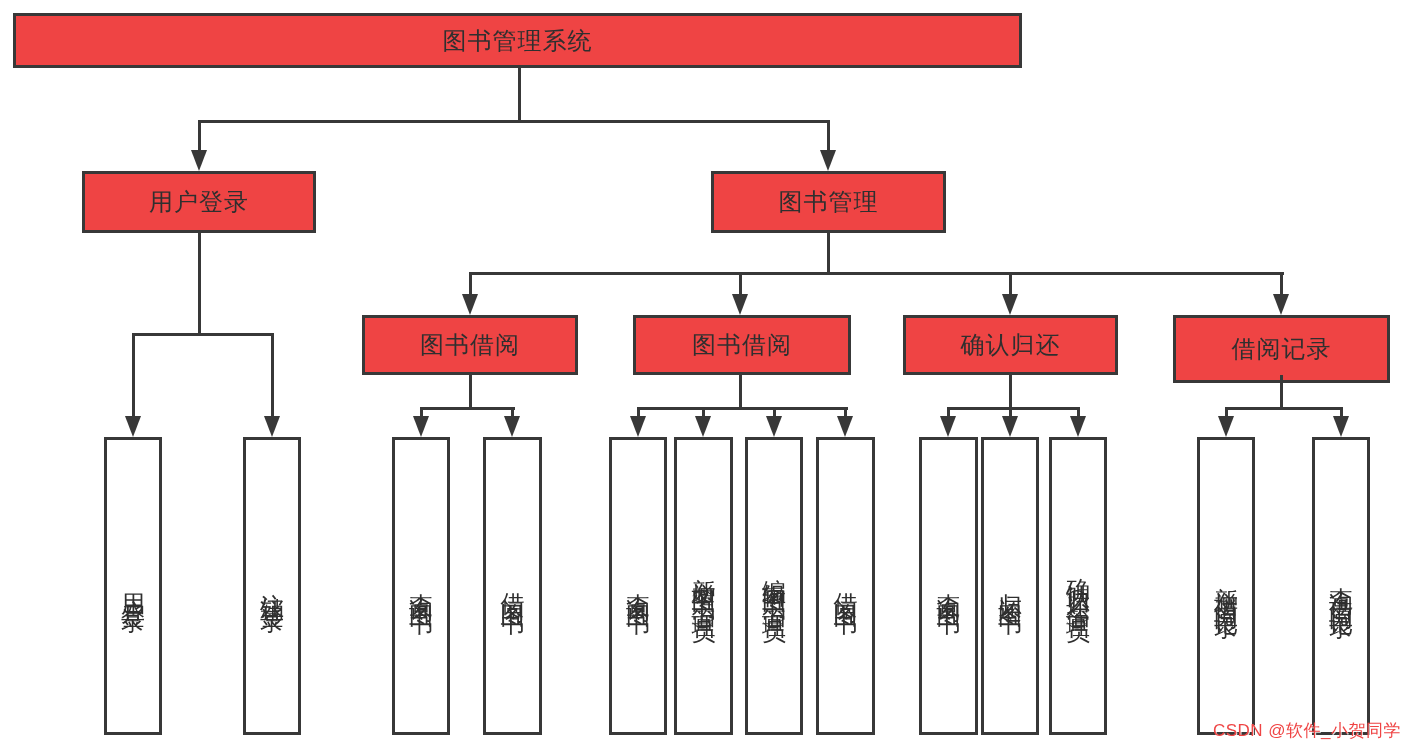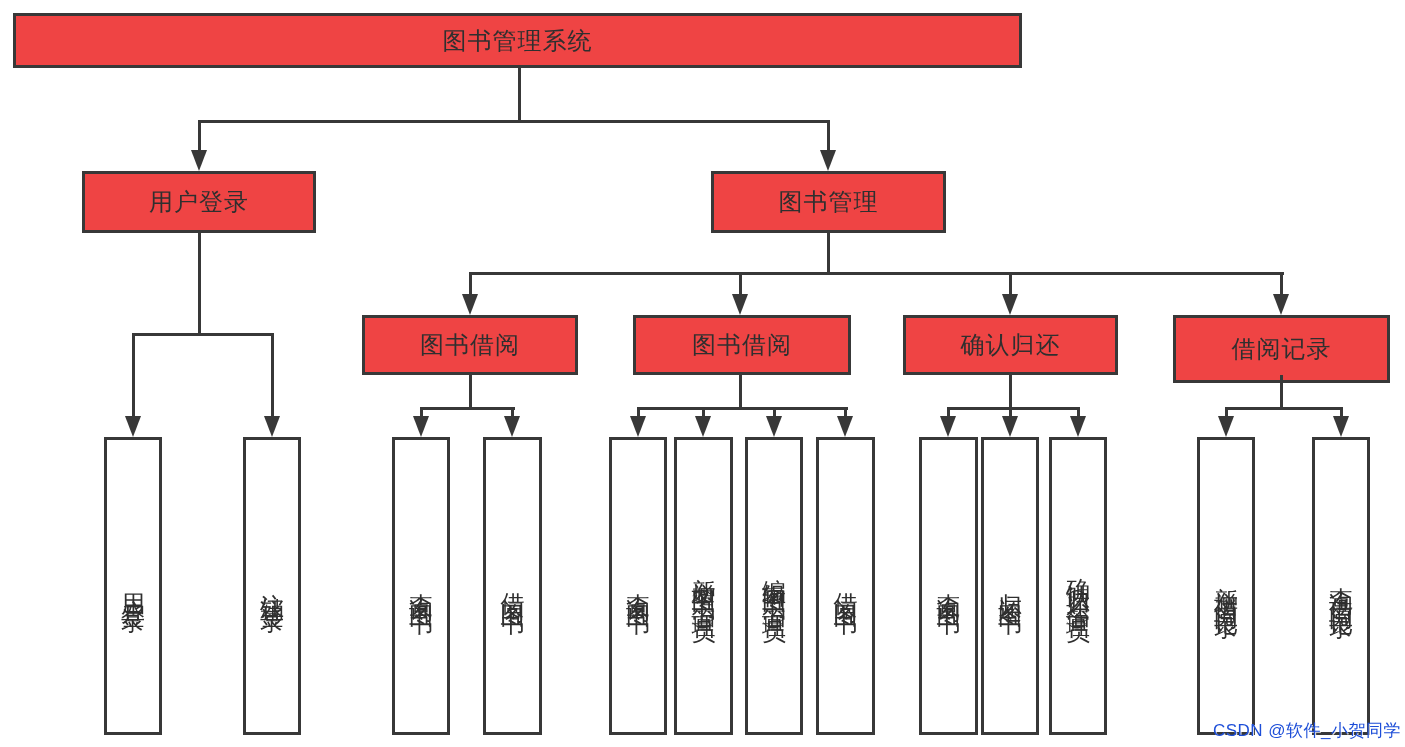--- a/index.html
+++ b/index.html
@@ -20,21 +20,21 @@
     writing-mode:vertical-rl;text-orientation:mixed;letter-spacing:6px;line-height:1;
   }
   .vline,.hline{position:absolute;background:#383838;}
   .arrow{
     position:absolute;width:0;height:0;
     border-left:8px solid transparent;border-right:8px solid transparent;
     border-top:21px solid #383838;
   }
   .watermark{
     position:absolute;right:4px;bottom:5px;z-index:5;
-    font-size:17px;letter-spacing:0.5px;color:#1d4ed8;
+    font-size:17px;letter-spacing:0.5px;color:#ef4444;
     text-shadow:1px 1px 0 rgba(255,255,255,0.85);
   }
 </style>
 </head>
 <body>
 
 <div id="canvas">
 
   <div class="node" style="left:13px;top:13px;width:1009px;height:55px">
     <span>图书管理系统</span>

